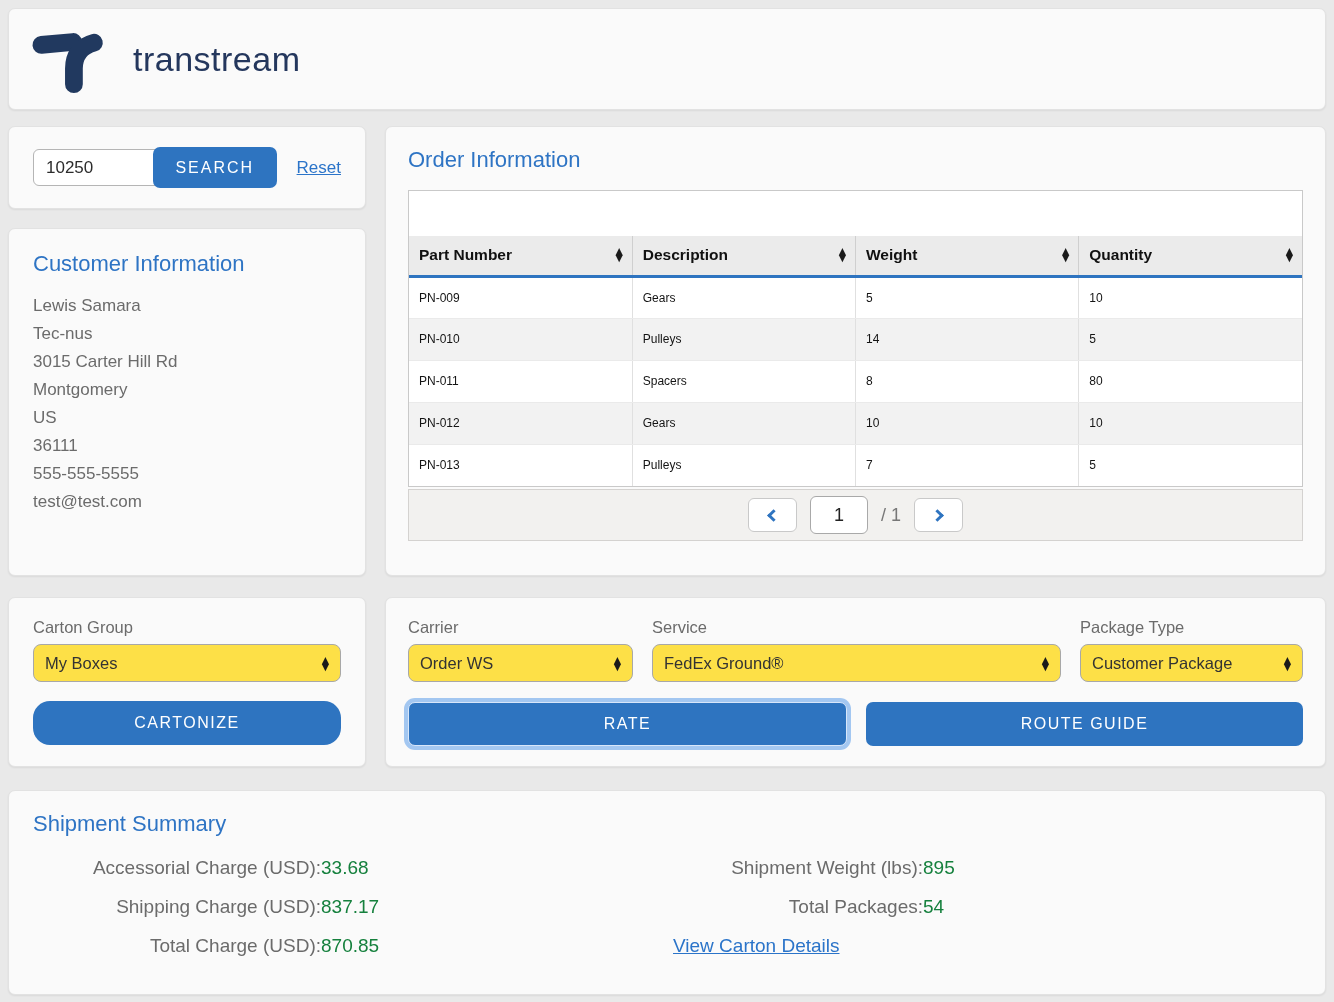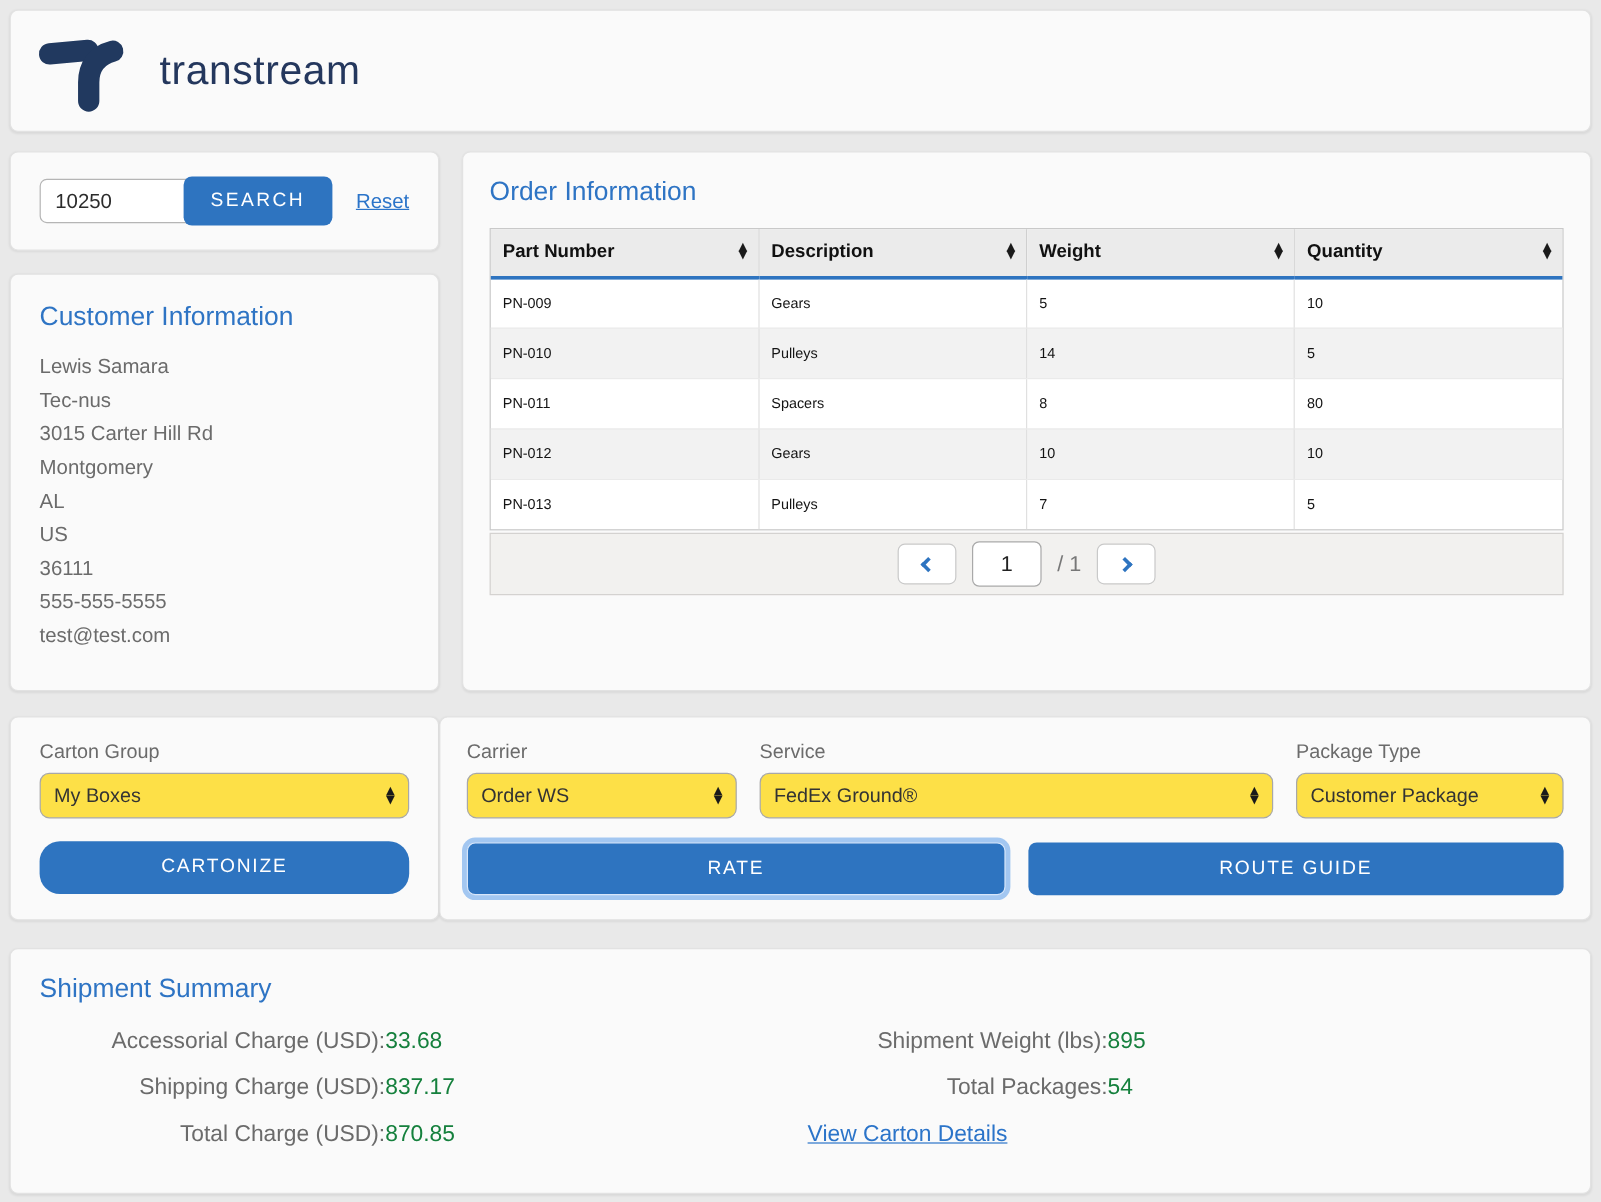--- a/index.html
+++ b/index.html
@@ -37,21 +37,21 @@
   }
   .search-btn { height:41px; width:136px; font-size:16px; letter-spacing:2px; margin-left:-8px; position:relative; z-index:2; }
   .reset-link { margin-left:20px; font-size:17px; color:#2b74c9; text-decoration:underline; cursor:pointer; }
   
   .customer-card { height:348px; padding:22px 24px; }
   .panel-title { font-size:22px; font-weight:500; color:#2e74c4; }
   .cust-lines { margin-top:15px; font-size:17px; color:#6b6b6b; line-height:28px; }
   
   .order-card { height:450px; padding:20px 22px; }
   .table-wrap { margin-top:17px; border:1px solid #c9c9c9; background:#fff; }
-  table { width:100%; border-collapse:collapse; table-layout:fixed; }
+  table { width:100%; border-collapse:collapse; table-layout:fixed;margin-top:45px; }
   th {
     background:#ebebeb; text-align:left; font-size:15.5px; font-weight:700; color:#111;
     height:40px; padding:0 10px; border-right:1px solid #cfcfcf; position:relative;
     border-bottom:3px solid #2e74c0; cursor:pointer;
   }
   th:last-child { border-right:none; }
   td {
     font-size:12px; color:#141414; height:42px; padding:0 10px;
     border-right:1px solid #e0e0e0; border-bottom:1px solid #eaeaea;
   }
@@ -74,21 +74,21 @@
   }
   .chev { width:9px; height:9px; border-left:3px solid #2e74c0; border-bottom:3px solid #2e74c0; display:inline-block; }
   .chev-left  { transform:rotate(45deg); margin-left:3px; }
   .chev-right { transform:rotate(225deg); margin-right:3px; }
   .page-input {
     width:58px; height:38px; border:1px solid #a9a9a9; border-radius:6px; background:#fff;
     text-align:center; font-size:18px; color:#222; font-family:inherit; outline:none;
   }
   .page-total { font-size:18px; color:#777; }
   
-  .second-row { display:flex; margin-top:21px; }
+  .second-row { display:flex; gap:19px; margin-top:21px; }
   .carton-card { width:358px; flex:0 0 358px; height:170px; padding:20px 24px; }
   .rating-card { flex:1; height:170px; padding:20px 22px; }
   .field-label { font-size:16.5px; color:#6b6b6b; margin-bottom:7px; }
   .select {
     height:38px; background:#fde047; border:1px solid #a8a8a8; border-radius:8px;
     display:flex; align-items:center; justify-content:space-between;
     padding:0 11px; font-size:16.5px; color:#333; cursor:pointer;
   }
   .action-btn { width:100%; height:44px; font-size:16px; }
   .carton-card .action-btn { margin-top:19px;border-radius:17px; }
@@ -136,21 +136,20 @@
       <a class="reset-link">Reset</a>
     </div>
 
     <div class="card customer-card">
       <div class="panel-title">Customer Information</div>
       <div class="cust-lines">
         <div>Lewis Samara</div>
         <div>Tec-nus</div>
         <div>3015 Carter Hill Rd</div>
         <div>Montgomery</div>
-        <div>AL</div>
         <div>US</div>
         <div>36111</div>
         <div>555-555-5555</div>
         <div>test@test.com</div>
       </div>
     </div>
   </div>
 
   <div class="right-col card order-card">
     <div class="panel-title">Order Information</div>

